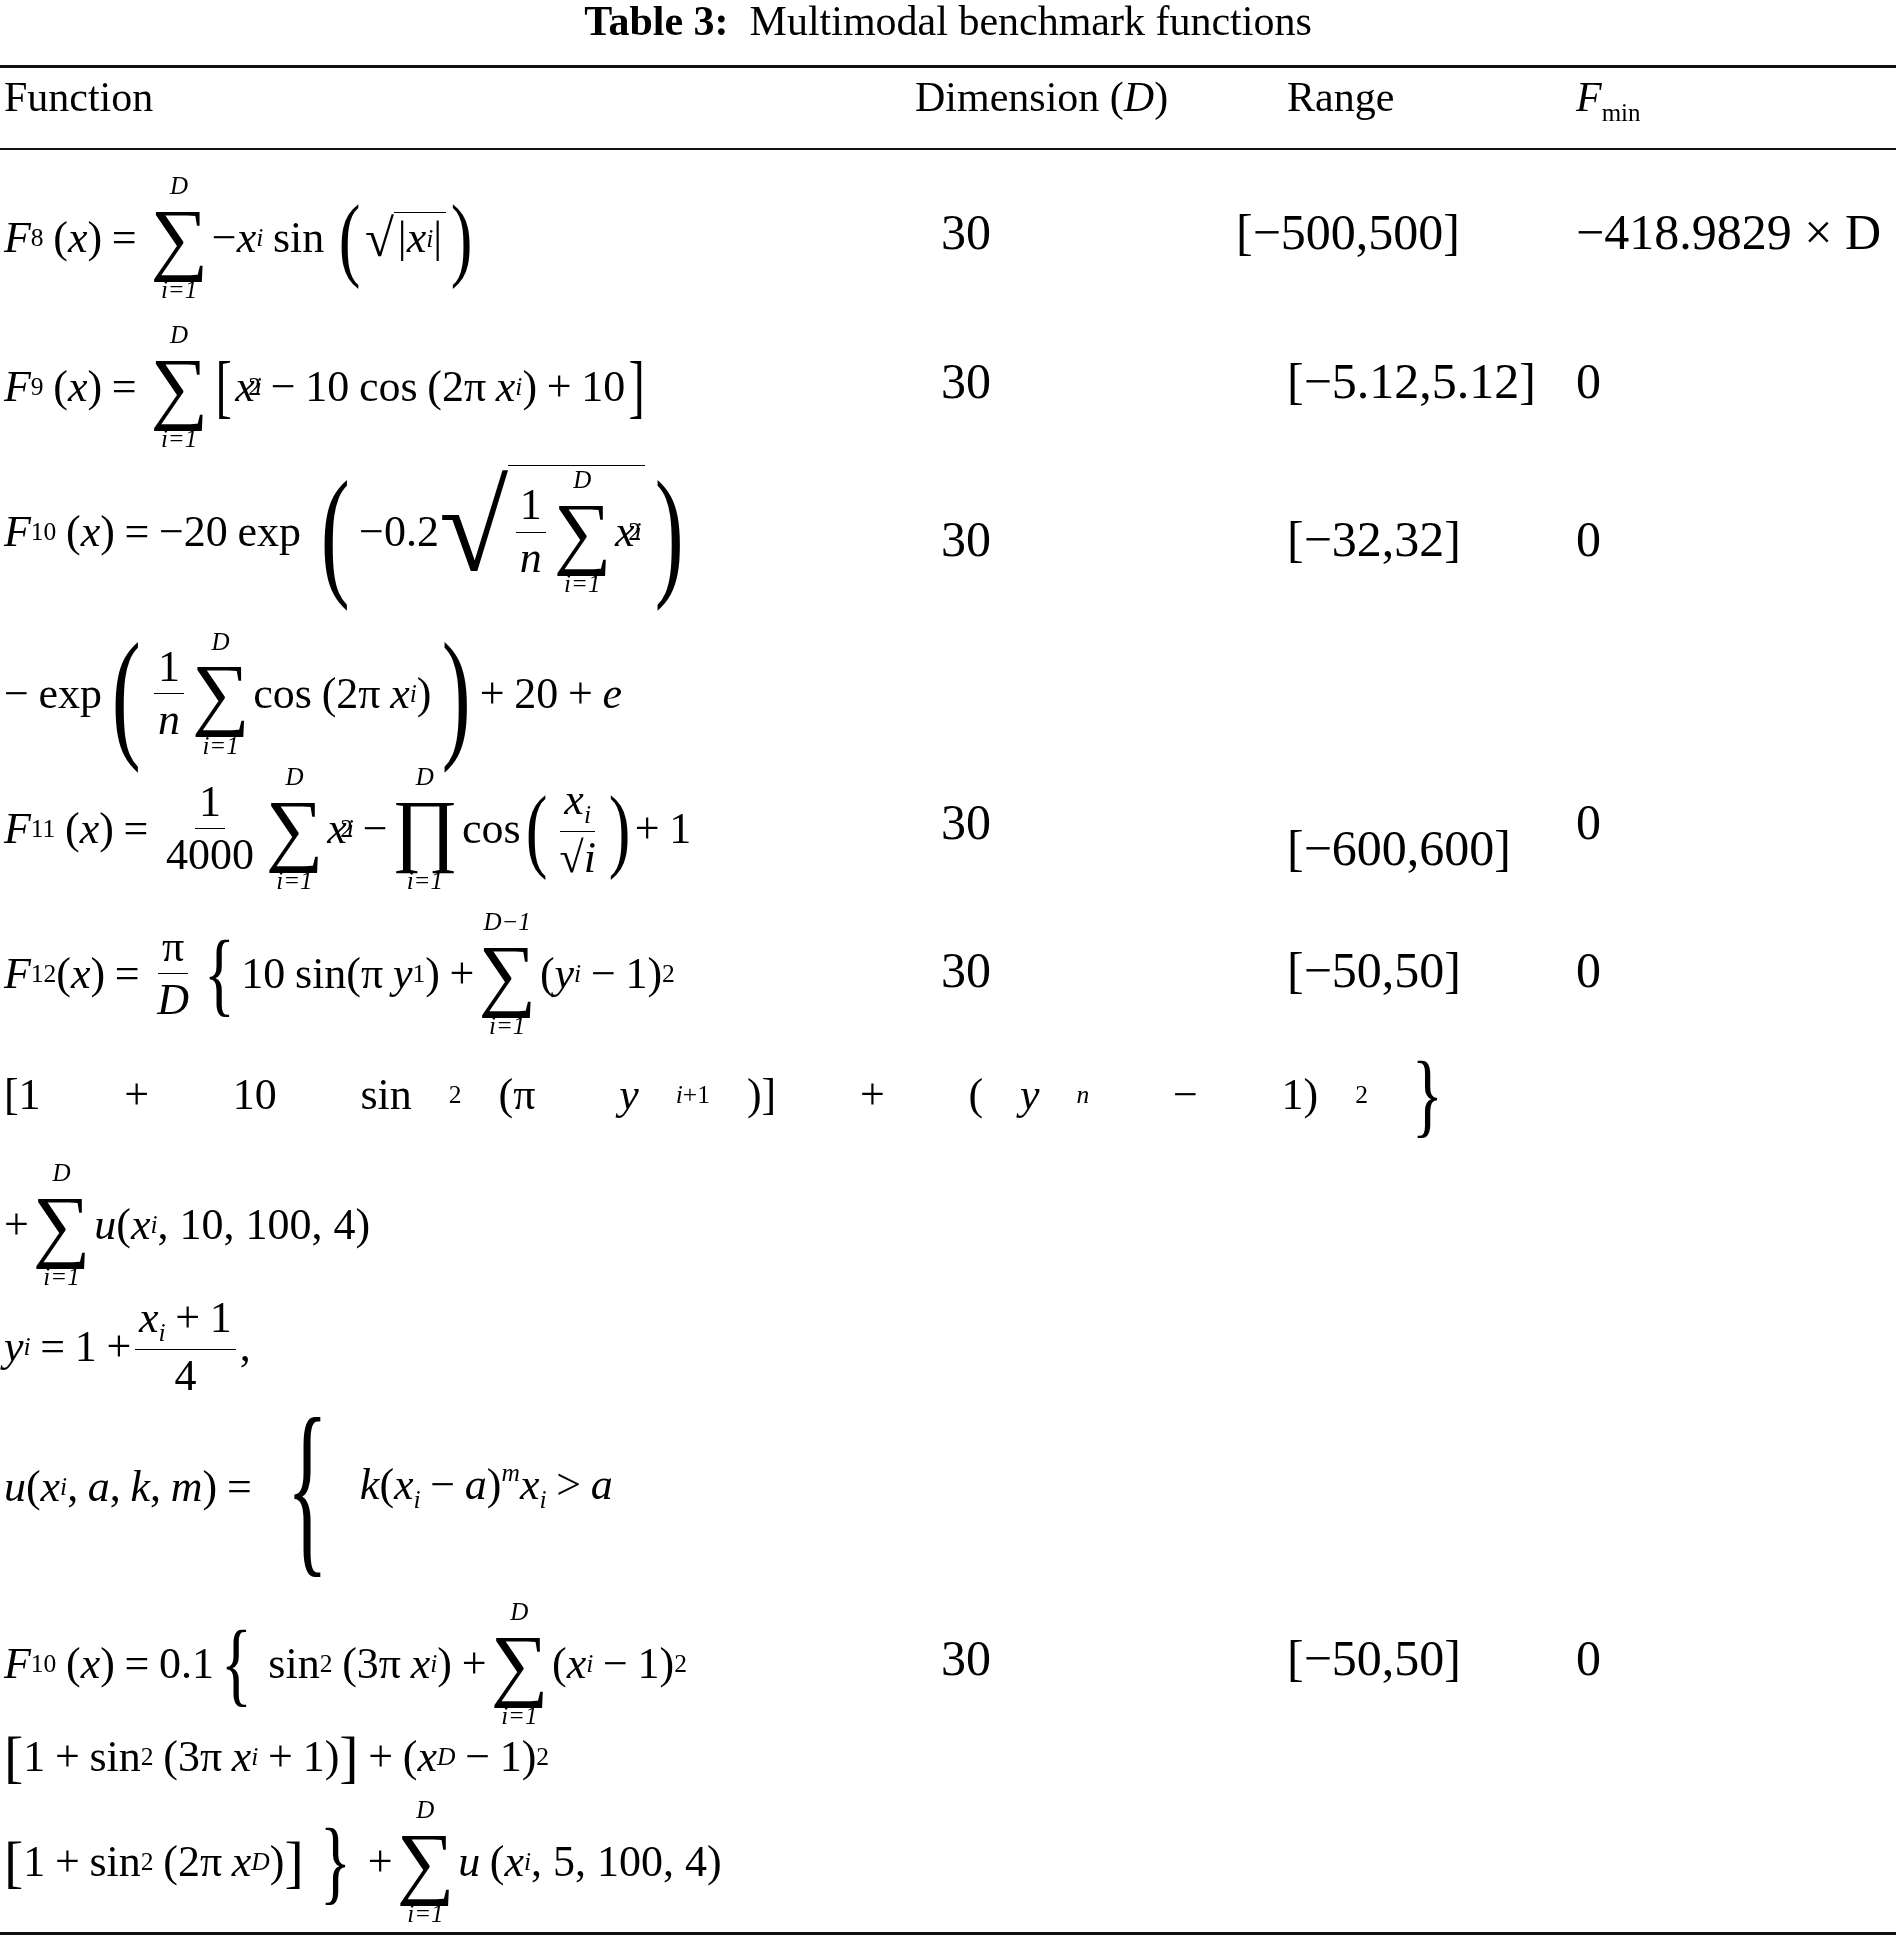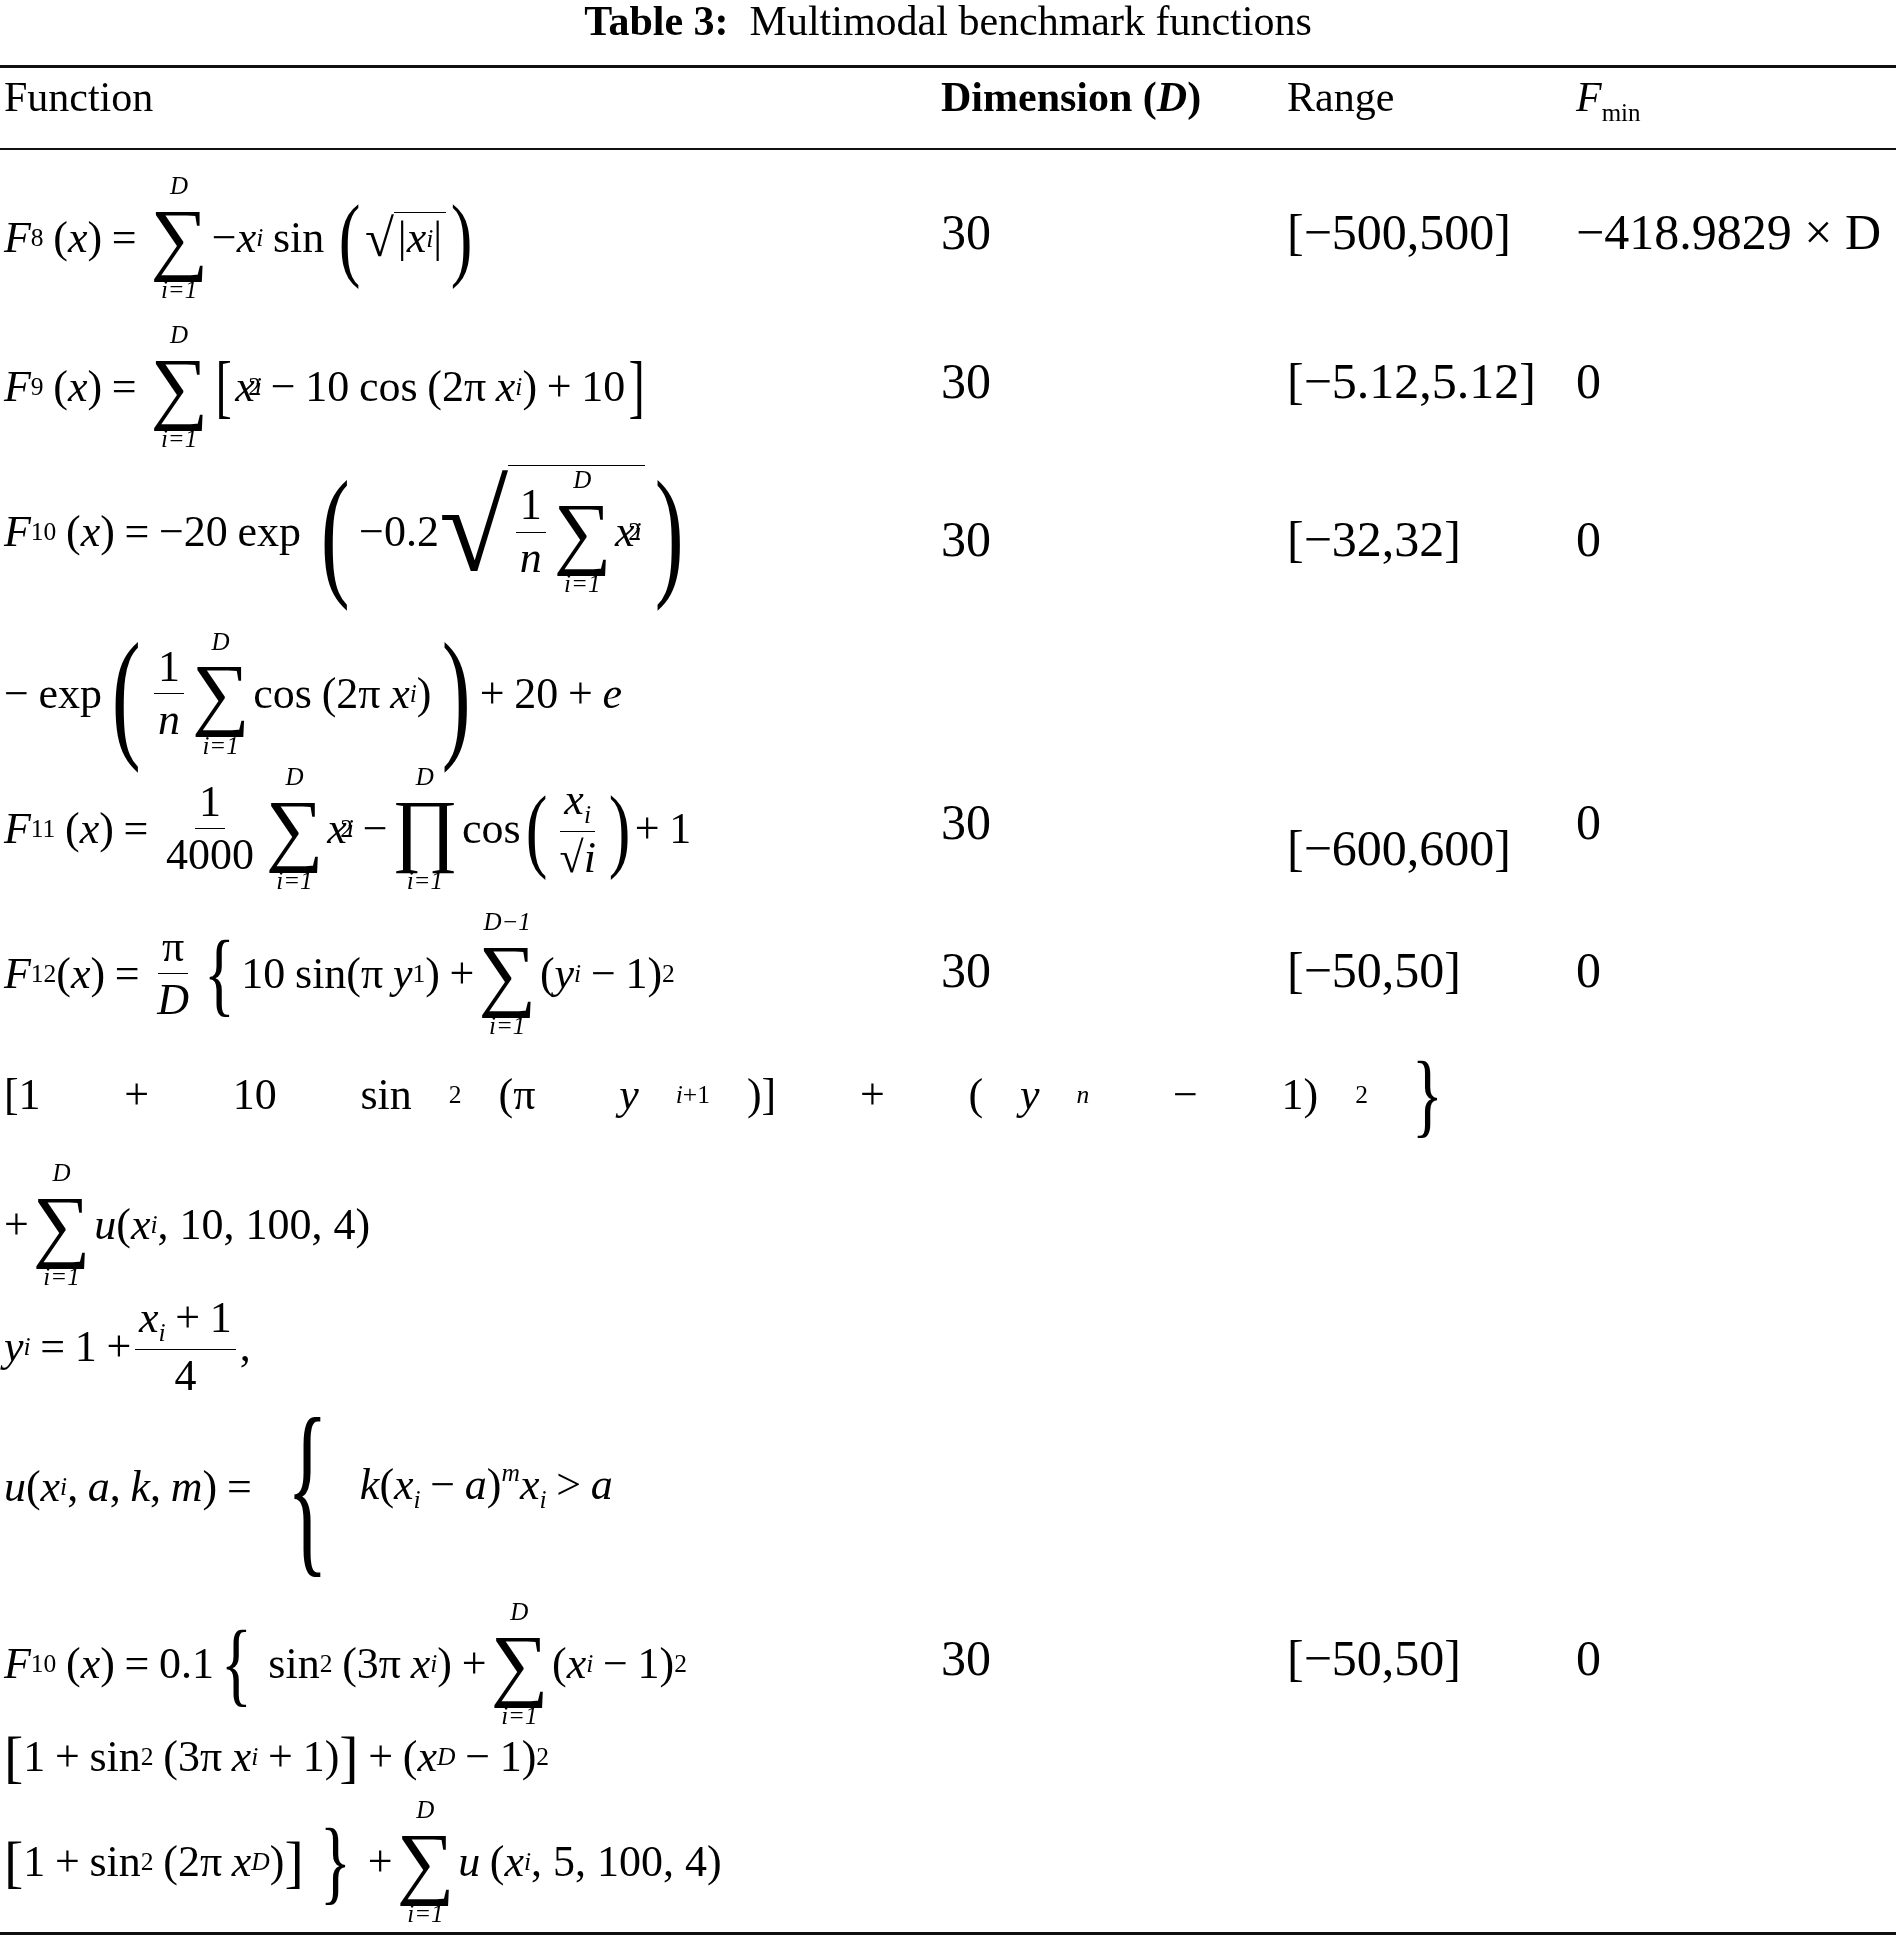--- a/index.html
+++ b/index.html
@@ -42,21 +42,21 @@
   <span>Multimodal benchmark functions</span>
 </div>
 
 <div class="rule" style="top:65px;height:2.9px;"></div>
 <div class="rule" style="top:148px;height:1.9px;"></div>
 <div class="rule" style="top:1932px;height:2.9px;"></div>
 
 <div class="abs hdr" style="left:3.9px;top:73px;">
   <span>Function</span>
 </div>
-<div class="abs hdr" style="left:941px;top:73px;font-weight:bold;">
+<div class="abs hdr" style="left:915px;top:73px;">
   <span>Dimension (</span><i>D</i><span>)</span>
 </div>
 <div class="abs hdr" style="left:1287px;top:73px;">
   <span>Range</span>
 </div>
 <div class="abs hdr" style="left:1576px;top:73px;">
   <i>F</i><sub style="font-size:25px;vertical-align:-9.7px;">min</sub>
 </div>
 
 <div class="abs m" style="left:3.9px;top:172px;">
@@ -67,21 +67,21 @@
       <span class="sym">∑</span>
       <span class="lim">i=1</span>
     </span>
   −<i>x</i><sub><i>i</i></sub><span class="sp"></span>sin<span class="sp"></span><span class="big">(</span>
   <span class="sqrt">
       <span class="rad">√</span>
       <span class="under">|<i>x</i><sub><i>i</i></sub>|</span>
     </span><span class="big">)</span>
 </div>
 <div class="abs cell" style="left:941px;top:208px;">30</div>
-<div class="abs cell" style="left:1287px;top:208px;">[−500,500]</div>
+<div class="abs cell" style="left:1236px;top:208px;">[−500,500]</div>
 <div class="abs cell" style="left:1576px;top:208px;"><span>−418.9829 × D</span></div>
 
 <div class="abs m" style="left:3.9px;top:321px;">
   <i>F</i><sub>9</sub>
   <span class="sp"></span>(<i>x</i>)<span class="sp"></span>=<span class="sp"></span>
   <span class="op">
       <span class="lim">D</span>
       <span class="sym">∑</span>
       <span class="lim">i=1</span>
     </span>

